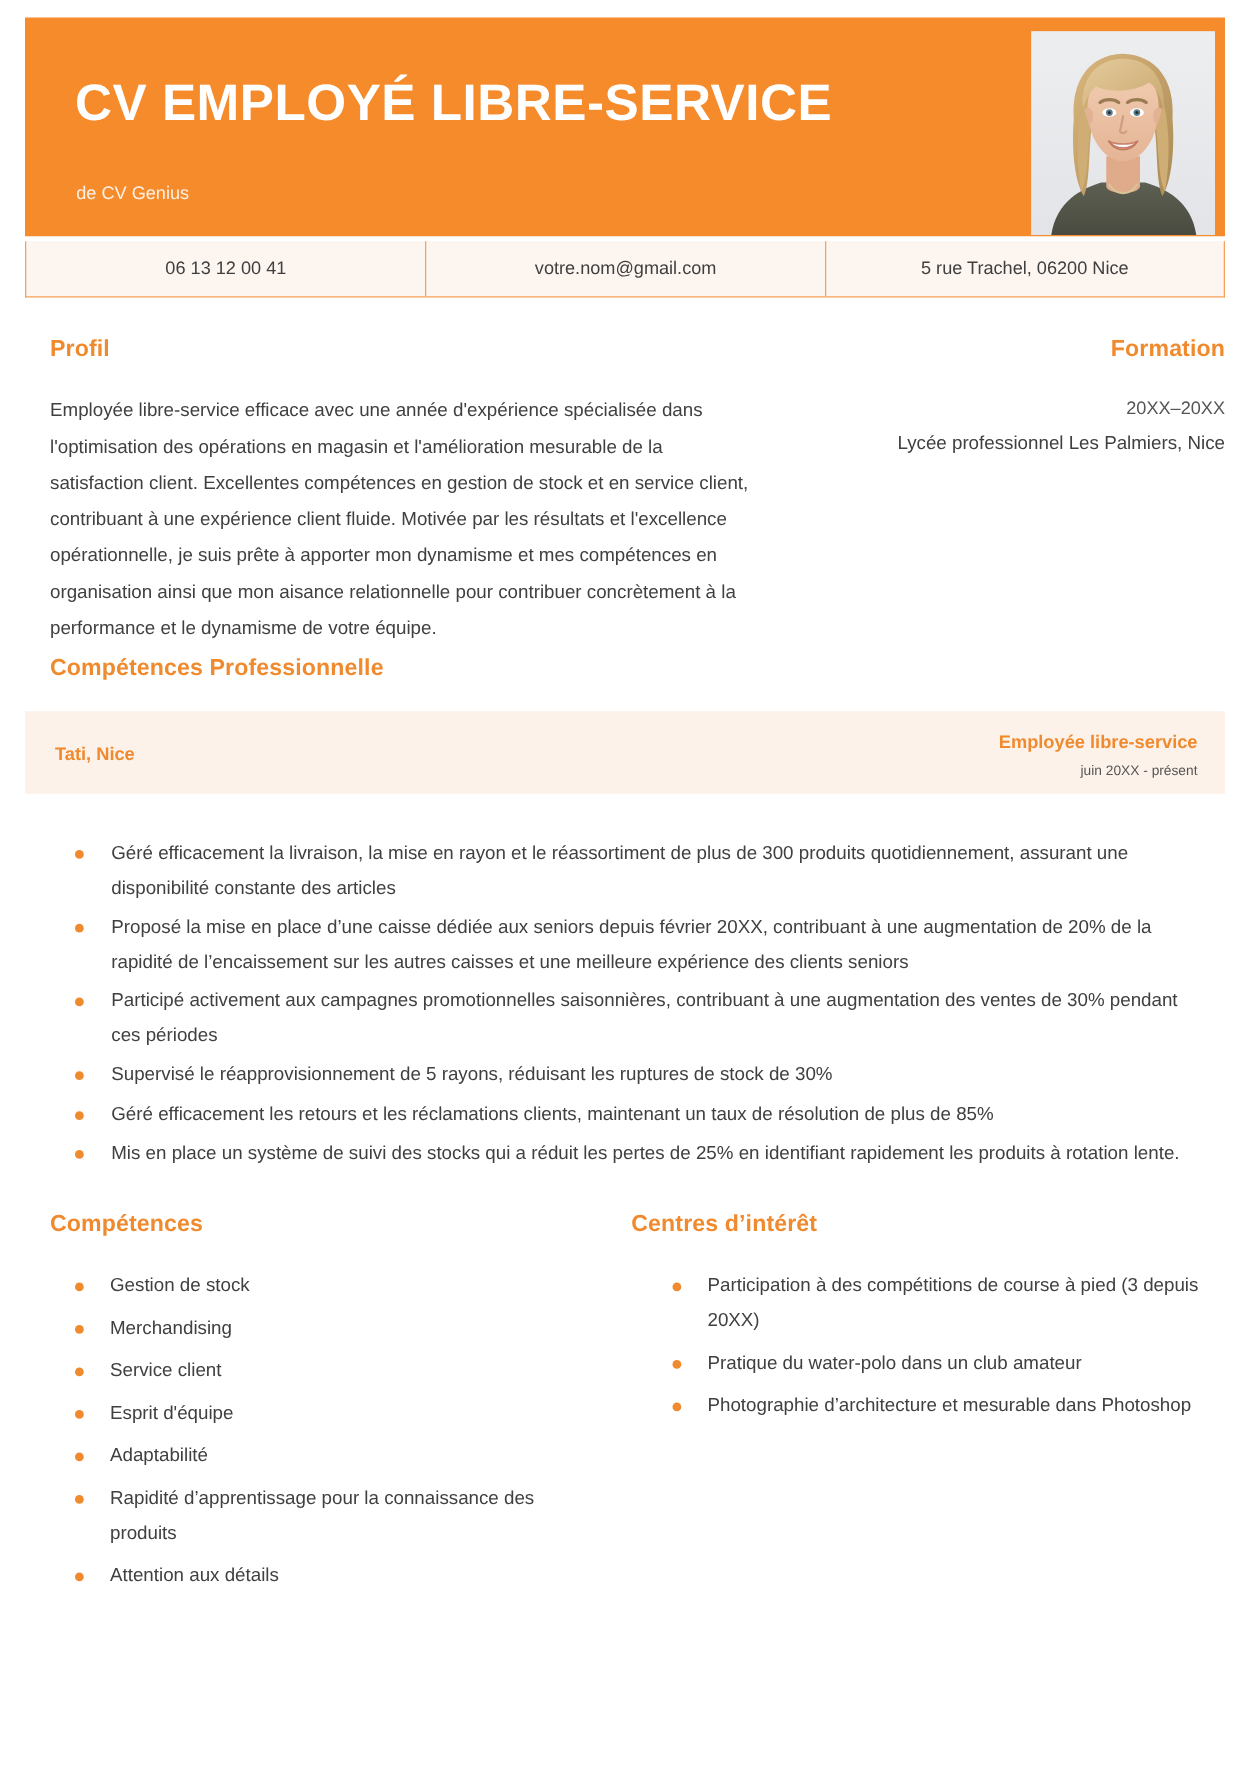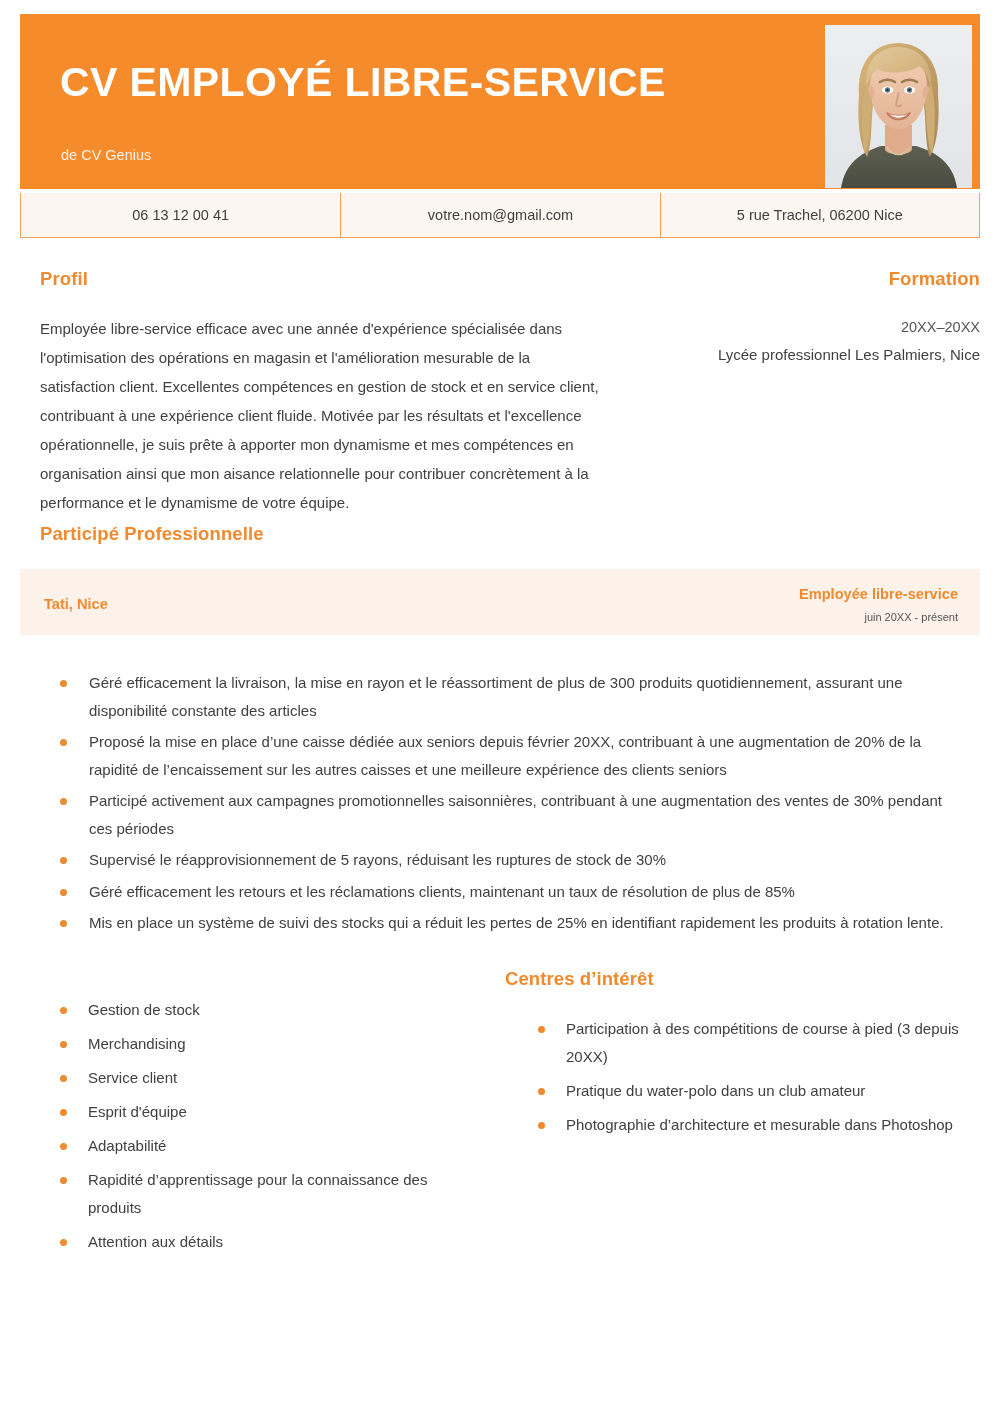--- a/index.html
+++ b/index.html
@@ -325,21 +325,21 @@
 
   <div class="col-right-top">
     <div class="section-title">Formation</div>
     <div class="edu-block">
       <div class="edu-dates">20XX–20XX</div>
       <div class="edu-school">Lycée professionnel Les Palmiers, Nice</div>
     </div>
   </div>
 
   <div class="exp-title-wrap">
-    <div class="section-title">Participé Professionnelle</div>
+    <div class="section-title">Compétences Professionnelle</div>
   </div>
 
   <div class="exp-band">
     <div class="exp-company">Tati, Nice</div>
     <div class="exp-right">
       <div class="exp-role">Employée libre-service</div>
       <div class="exp-dates">juin 20XX - présent</div>
     </div>
   </div>
 
@@ -348,20 +348,21 @@
       <li>Géré efficacement la livraison, la mise en rayon et le réassortiment de plus de 300 produits quotidiennement, assurant une disponibilité constante des articles</li>
       <li>Proposé la mise en place d’une caisse dédiée aux seniors depuis février 20XX, contribuant à une augmentation de 20% de la rapidité de l’encaissement sur les autres caisses et une meilleure expérience des clients seniors</li>
       <li>Participé activement aux campagnes promotionnelles saisonnières, contribuant à une augmentation des ventes de 30% pendant ces périodes</li>
       <li>Supervisé le réapprovisionnement de 5 rayons, réduisant les ruptures de stock de 30%</li>
       <li>Géré efficacement les retours et les réclamations clients, maintenant un taux de résolution de plus de 85%</li>
       <li>Mis en place un système de suivi des stocks qui a réduit les pertes de 25% en identifiant rapidement les produits à rotation lente.</li>
     </ul>
   </div>
 
   <div class="col-left-bottom">
+    <div class="section-title">Compétences</div>
     <div class="skills-list">
       <ul class="bl">
         <li>Gestion de stock</li>
         <li>Merchandising</li>
         <li>Service client</li>
         <li>Esprit d'équipe</li>
         <li>Adaptabilité</li>
         <li>Rapidité d’apprentissage pour la connaissance des produits</li>
         <li>Attention aux détails</li>
       </ul>

